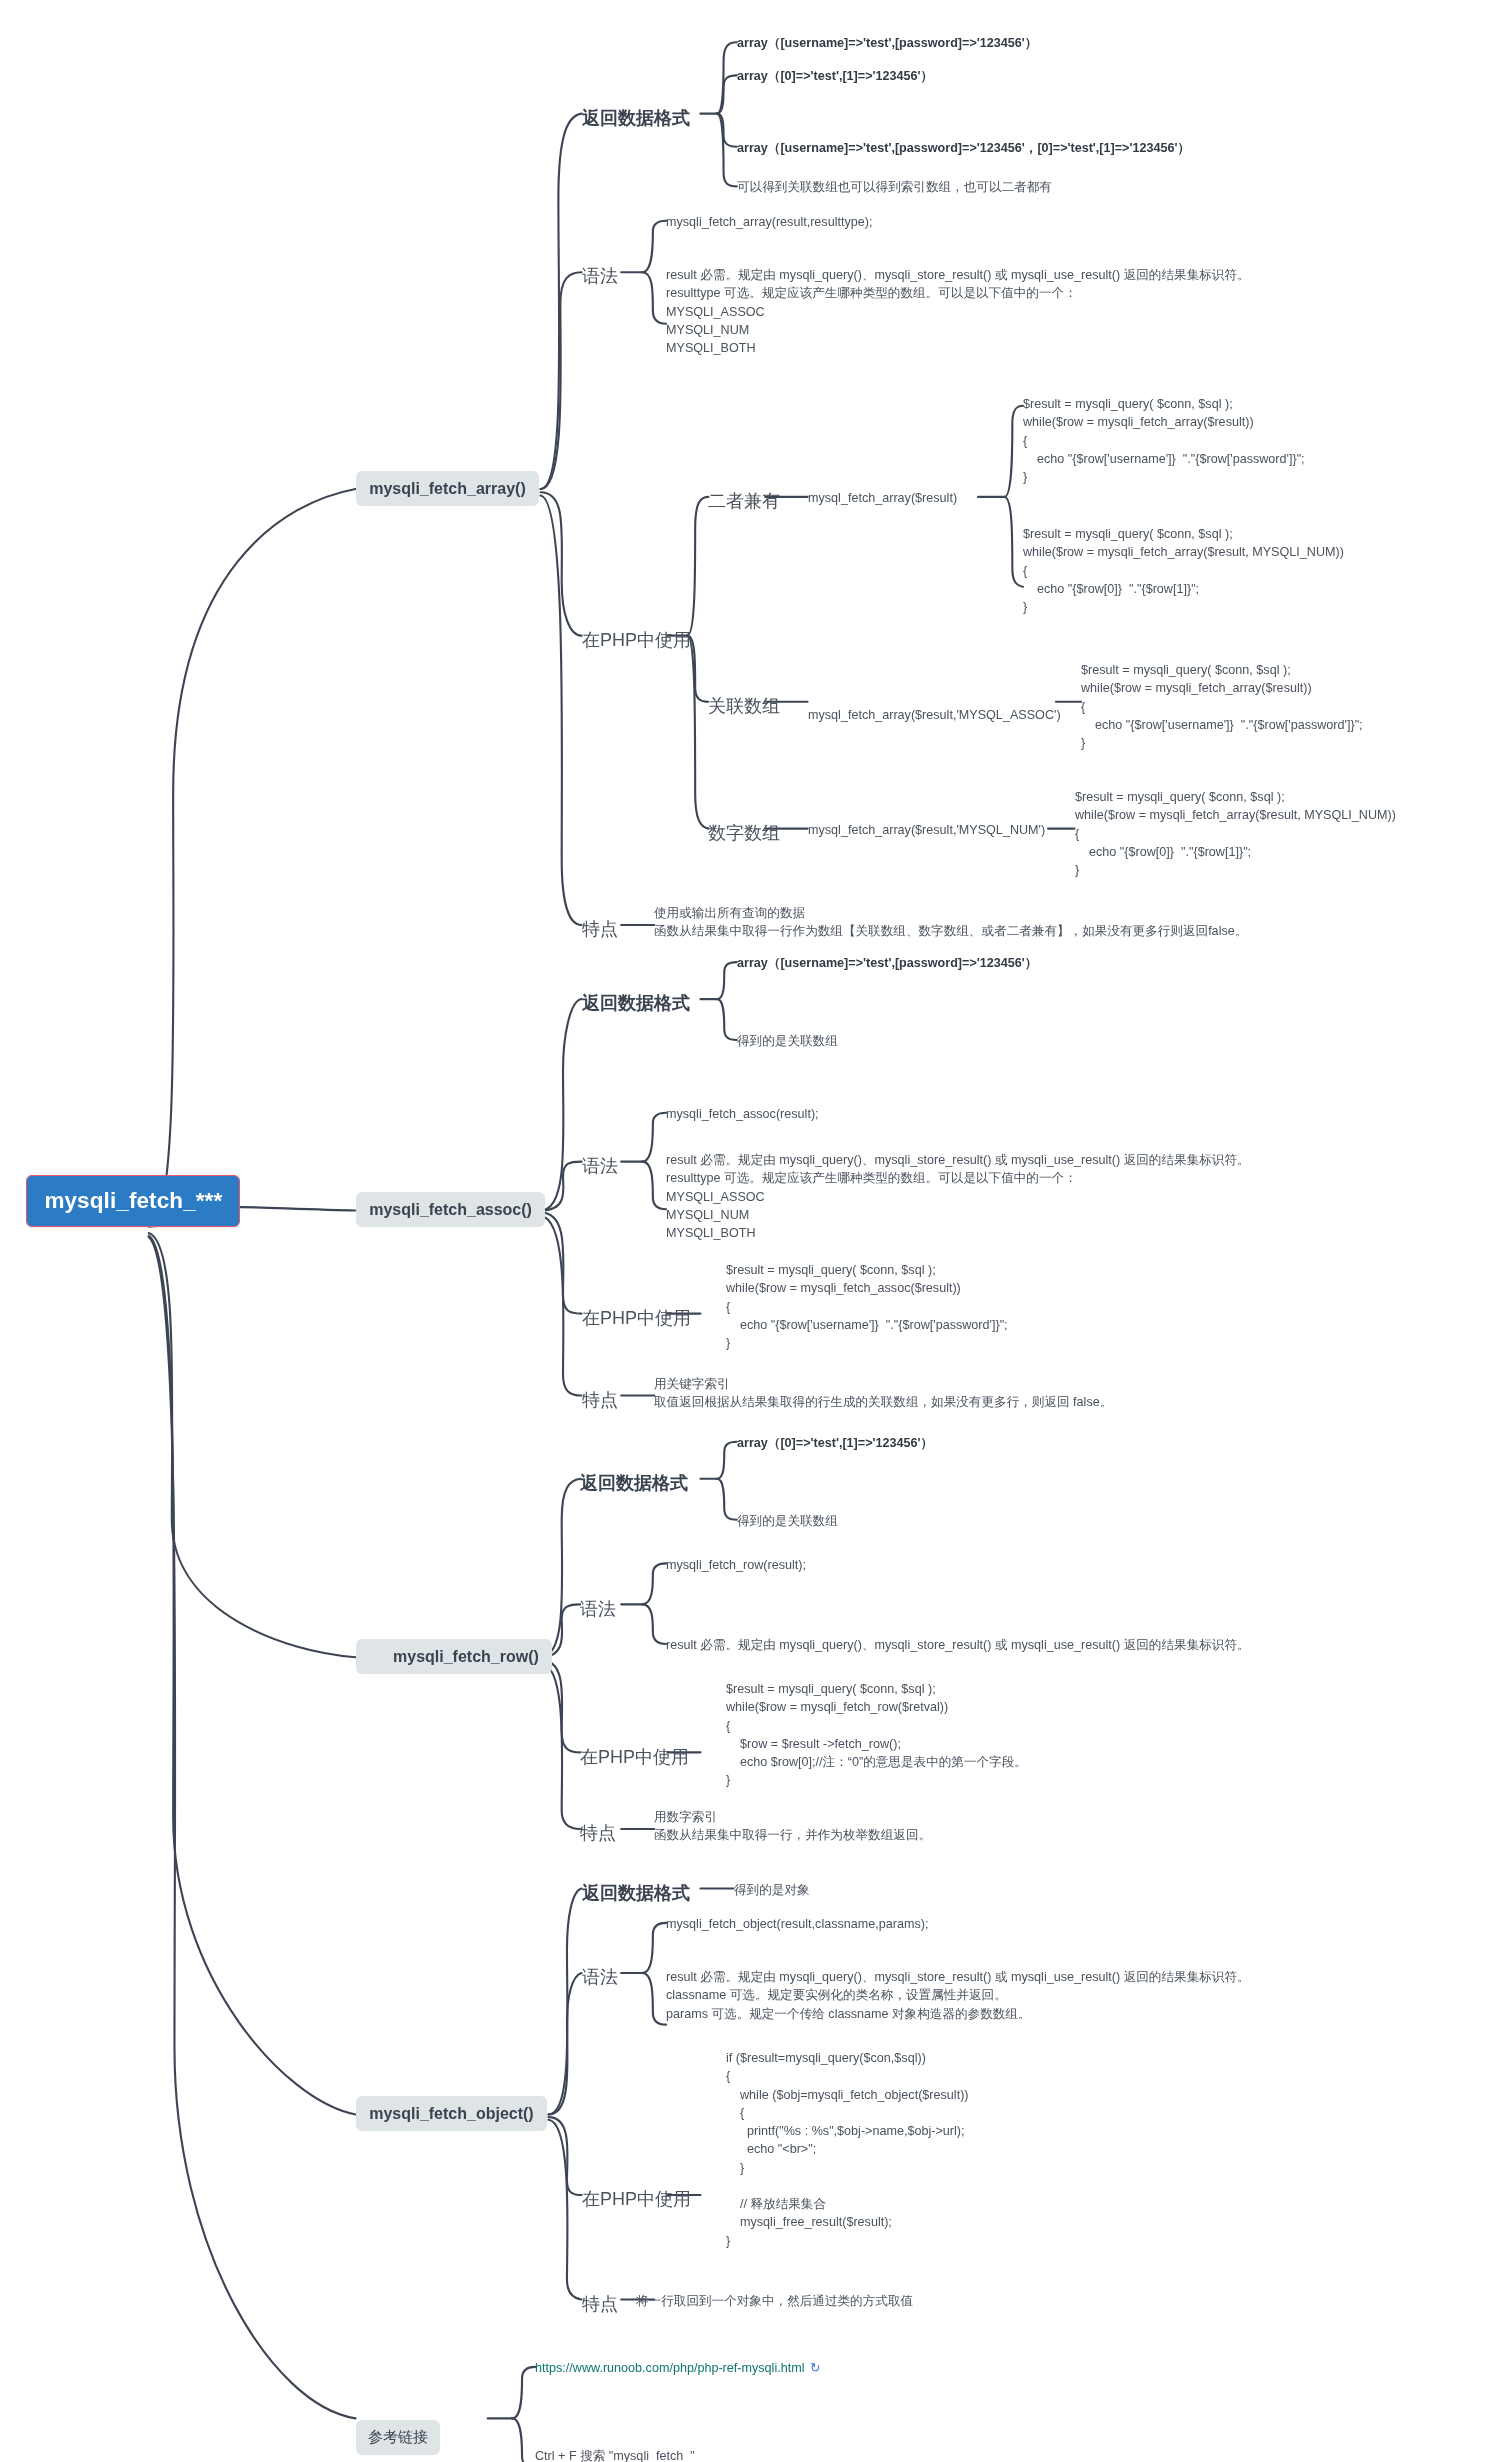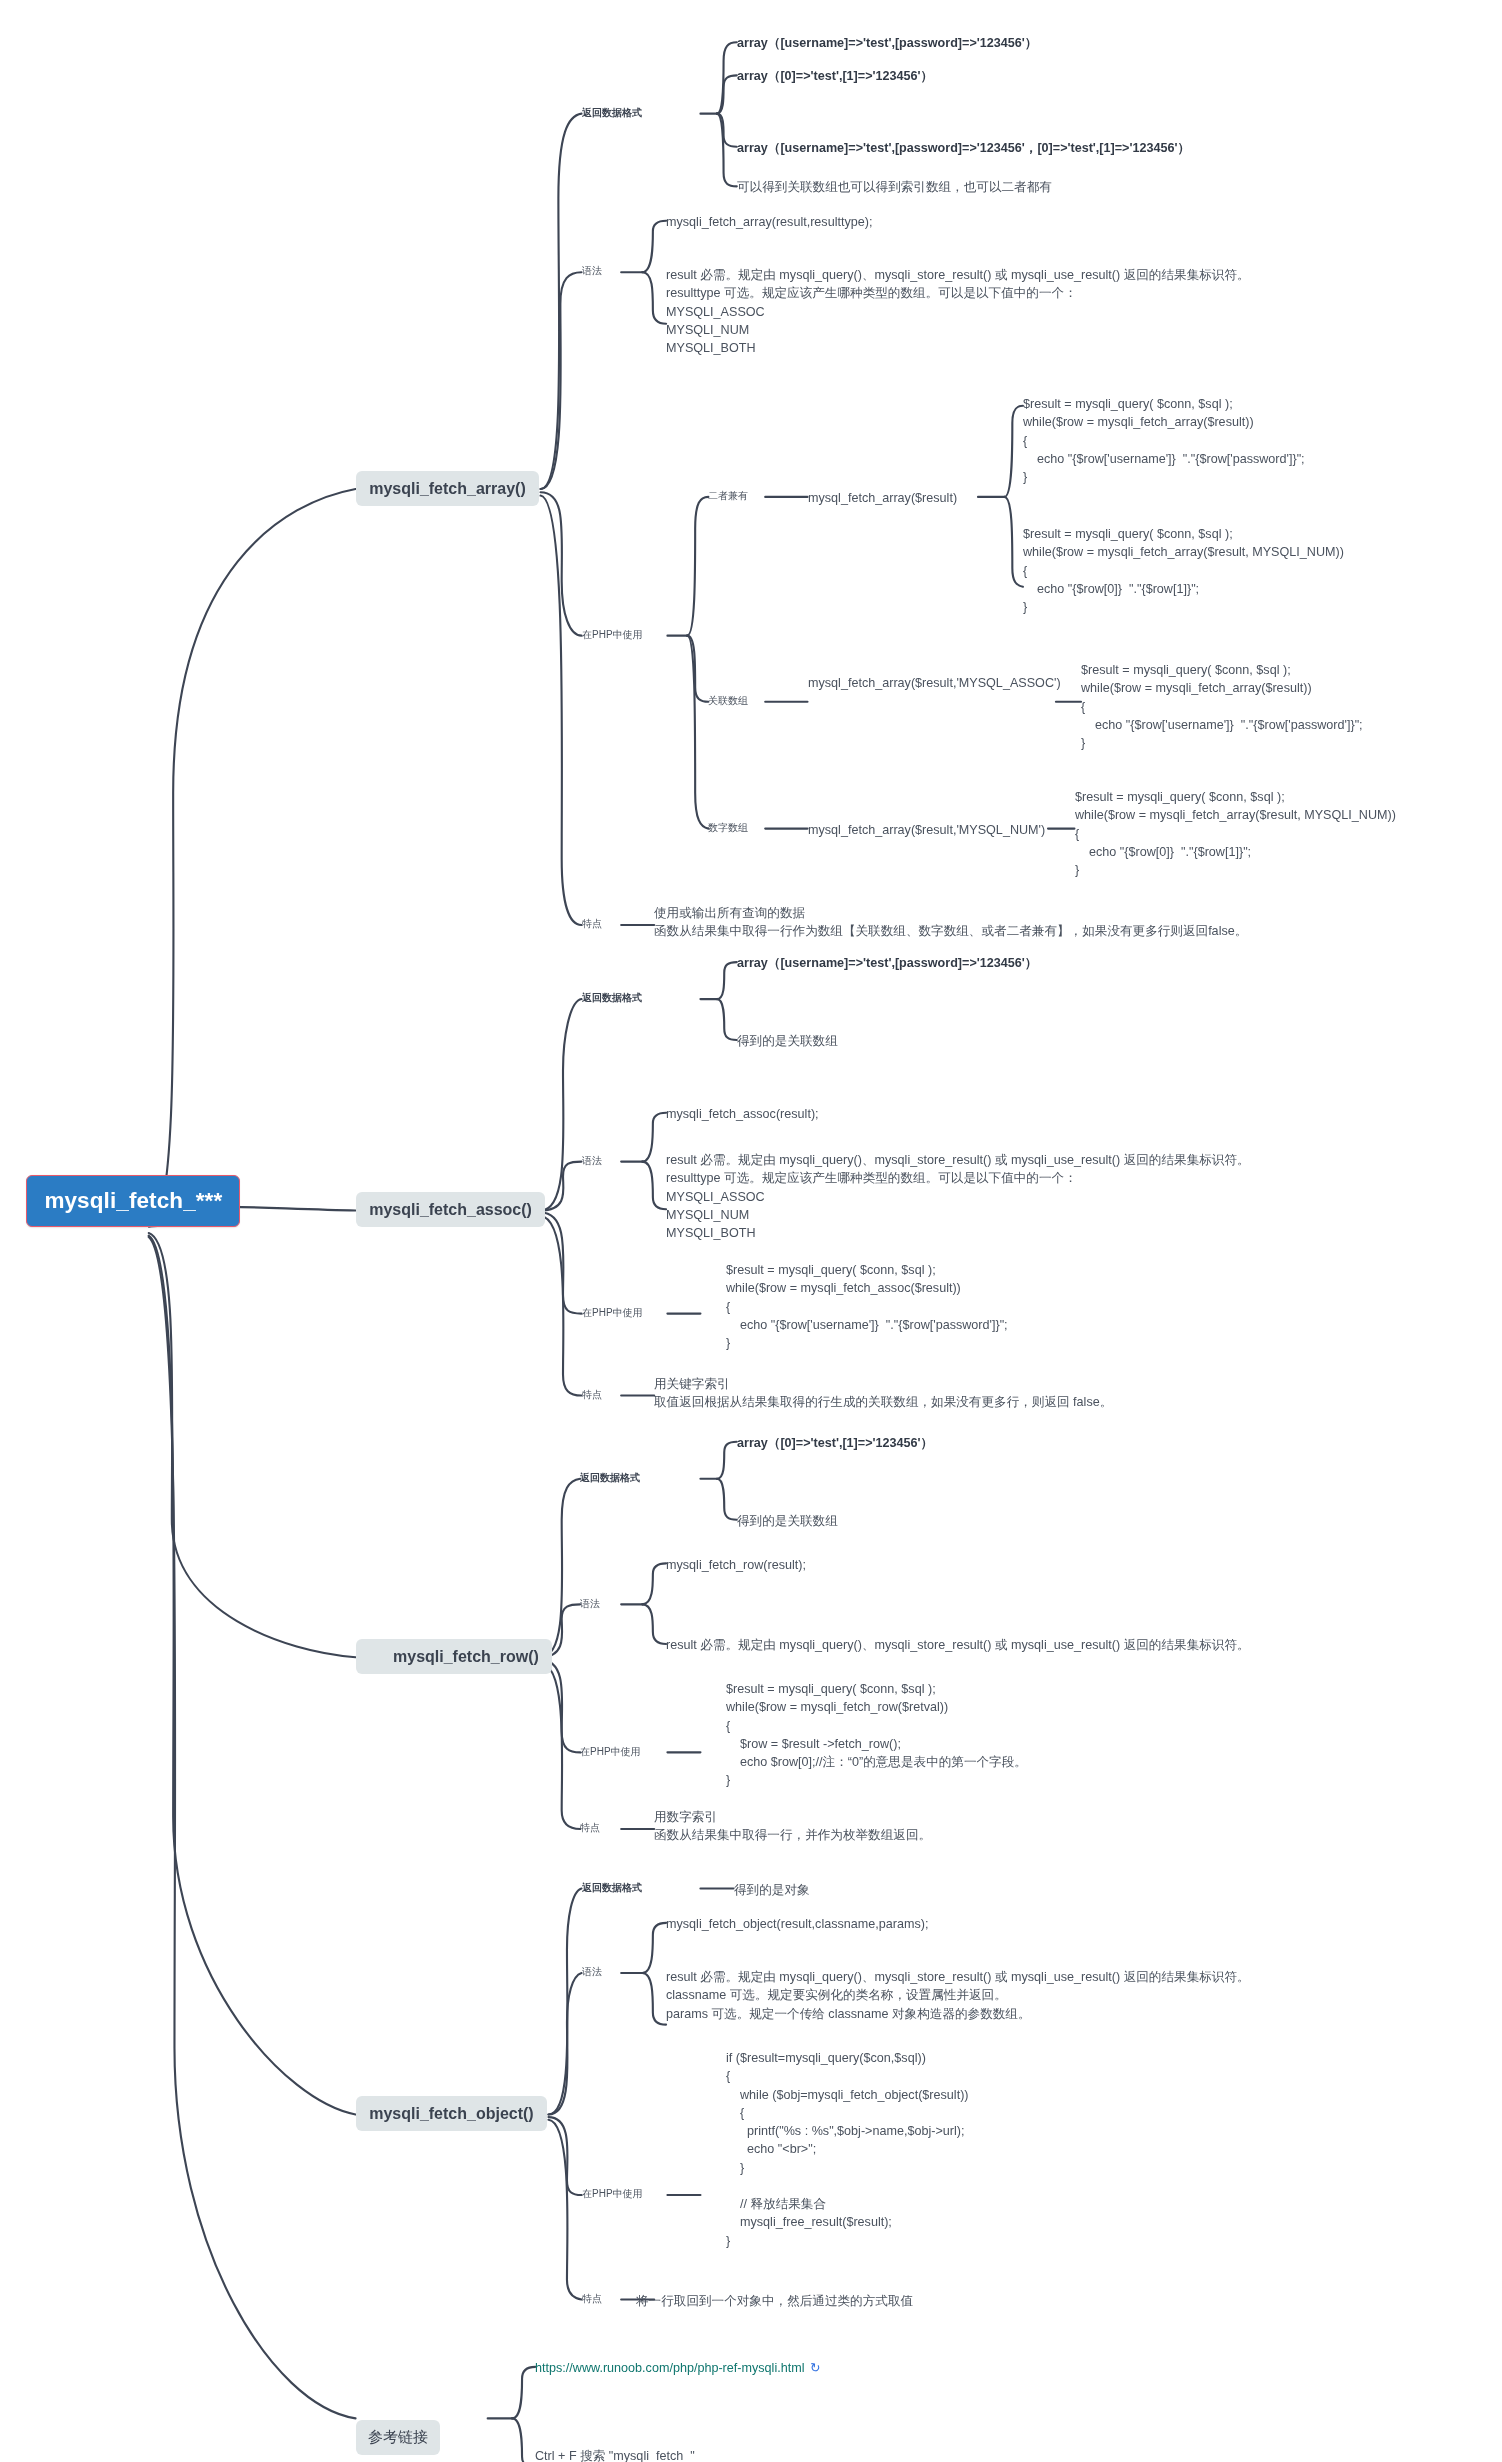--- a/index.html
+++ b/index.html
@@ -54,21 +54,21 @@
     border-radius:6px;
     color:#3b4350;
     font-size:15px;
     font-weight:normal;
     padding:8px 12px;
     white-space:nowrap;
     margin-top:18px;
   }
 
   .lbl{
-    font-size:10px;
+    font-size:18px;
     white-space:nowrap;
     color:#4a525e;
   }
   .lbl.bold{font-weight:bold;color:#3b4350;}
 
   .txt{
     font-size:12.6px;
     color:#4a525e;
     white-space:pre;
     line-height:1.45;
@@ -221,21 +221,21 @@
 {
     echo "{$row['username']}  "."{$row['password']}";
 }</div>
   <div class="node code" style="left:1023px; top:525px;">$result = mysqli_query( $conn, $sql );
 while($row = mysqli_fetch_array($result, MYSQLI_NUM))
 {
     echo "{$row[0]}  "."{$row[1]}";
 }</div>
 
   <div class="node lbl" style="left:708px; top:694px;">关联数组</div>
-  <div class="node code" style="left:808px; top:674px;">mysql_fetch_array($result,'MYSQL_ASSOC')</div>
+  <div class="node code" style="left:808px; top:706px;">mysql_fetch_array($result,'MYSQL_ASSOC')</div>
   <div class="node code" style="left:1081px; top:661px;">$result = mysqli_query( $conn, $sql );
 while($row = mysqli_fetch_array($result))
 {
     echo "{$row['username']}  "."{$row['password']}";
 }</div>
 
   <div class="node lbl" style="left:708px; top:821px;">数字数组</div>
   <div class="node code" style="left:808px; top:821px;">mysql_fetch_array($result,'MYSQL_NUM')</div>
   <div class="node code" style="left:1075px; top:788px;">$result = mysqli_query( $conn, $sql );
 while($row = mysqli_fetch_array($result, MYSQLI_NUM))

